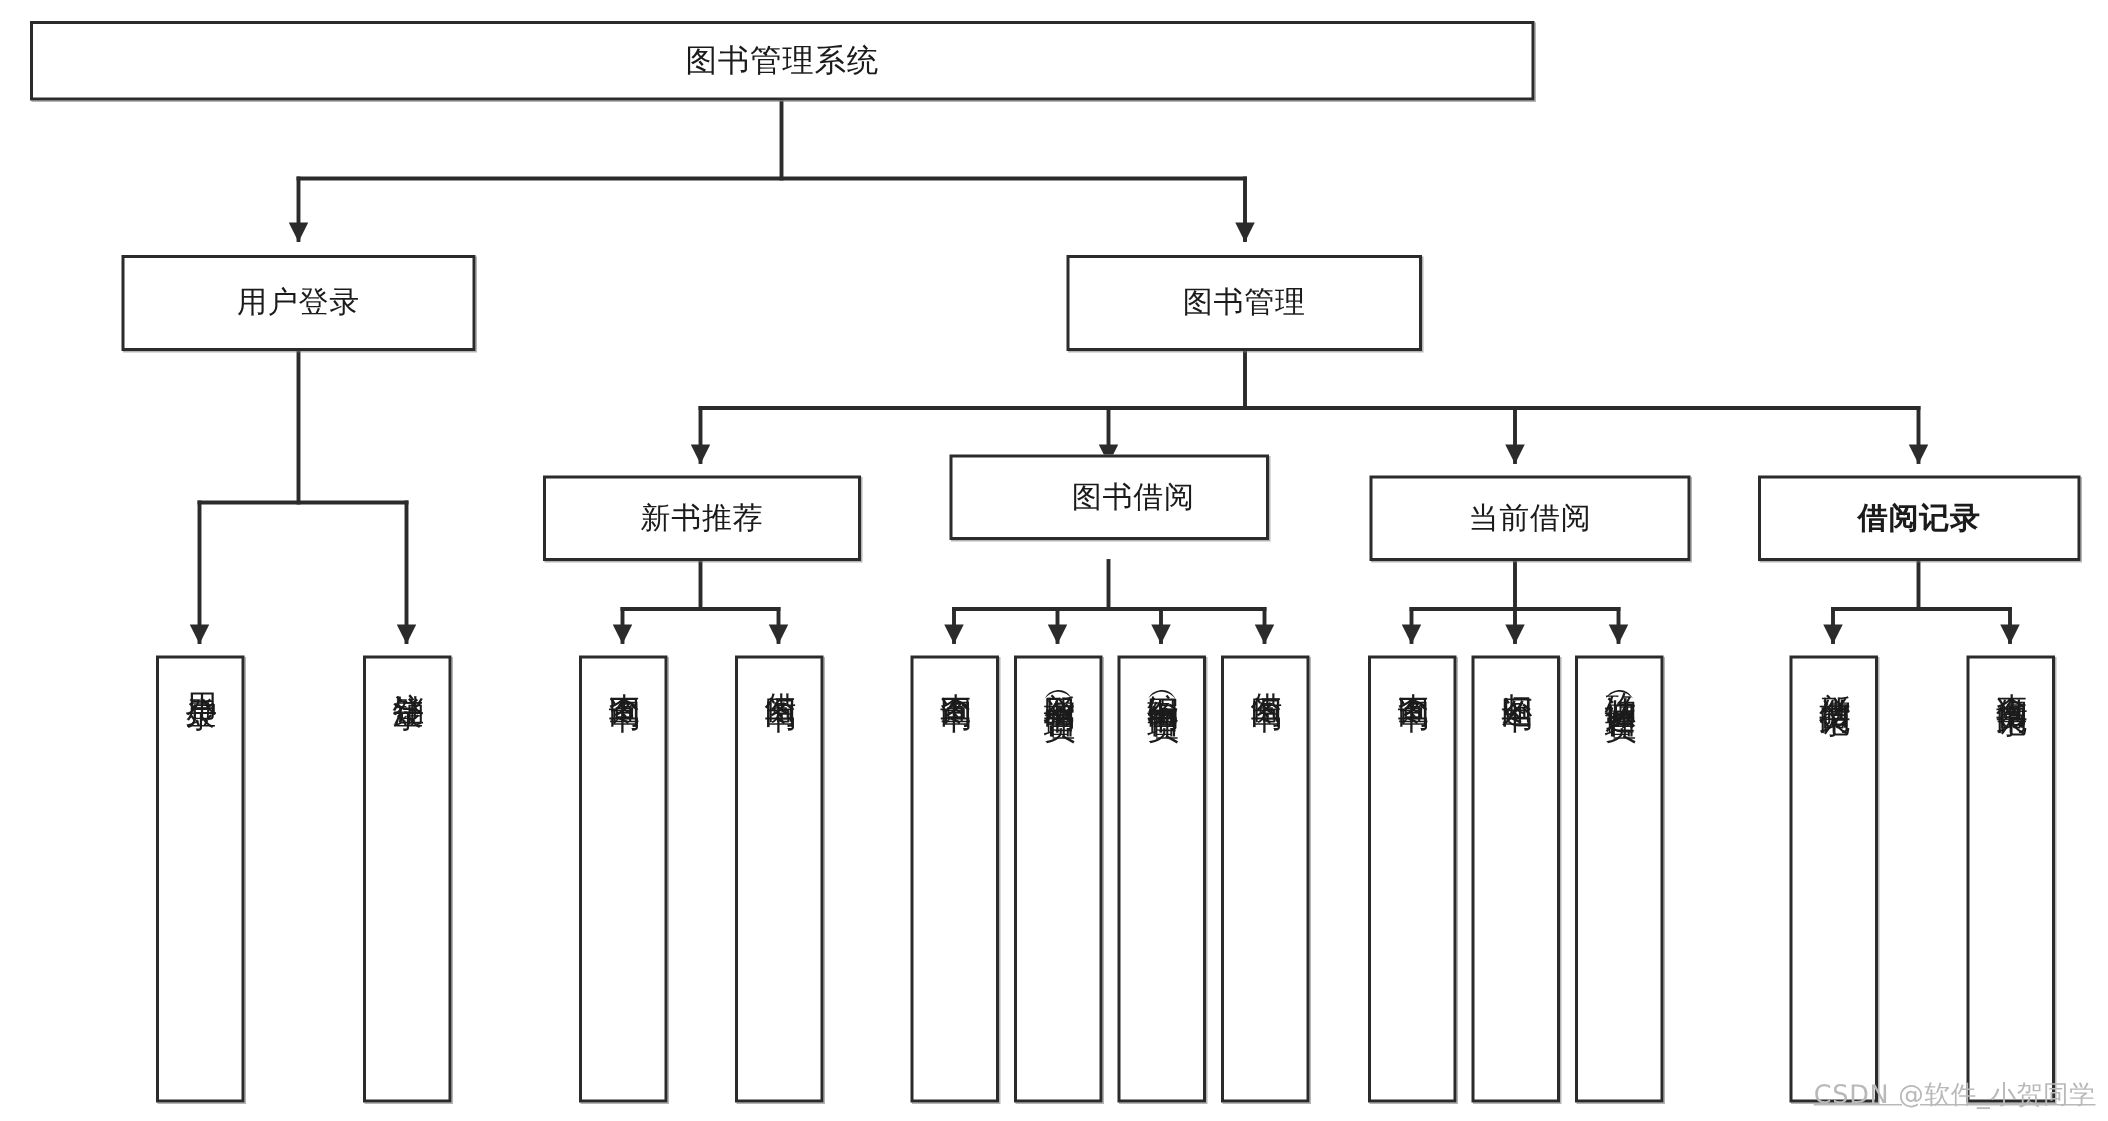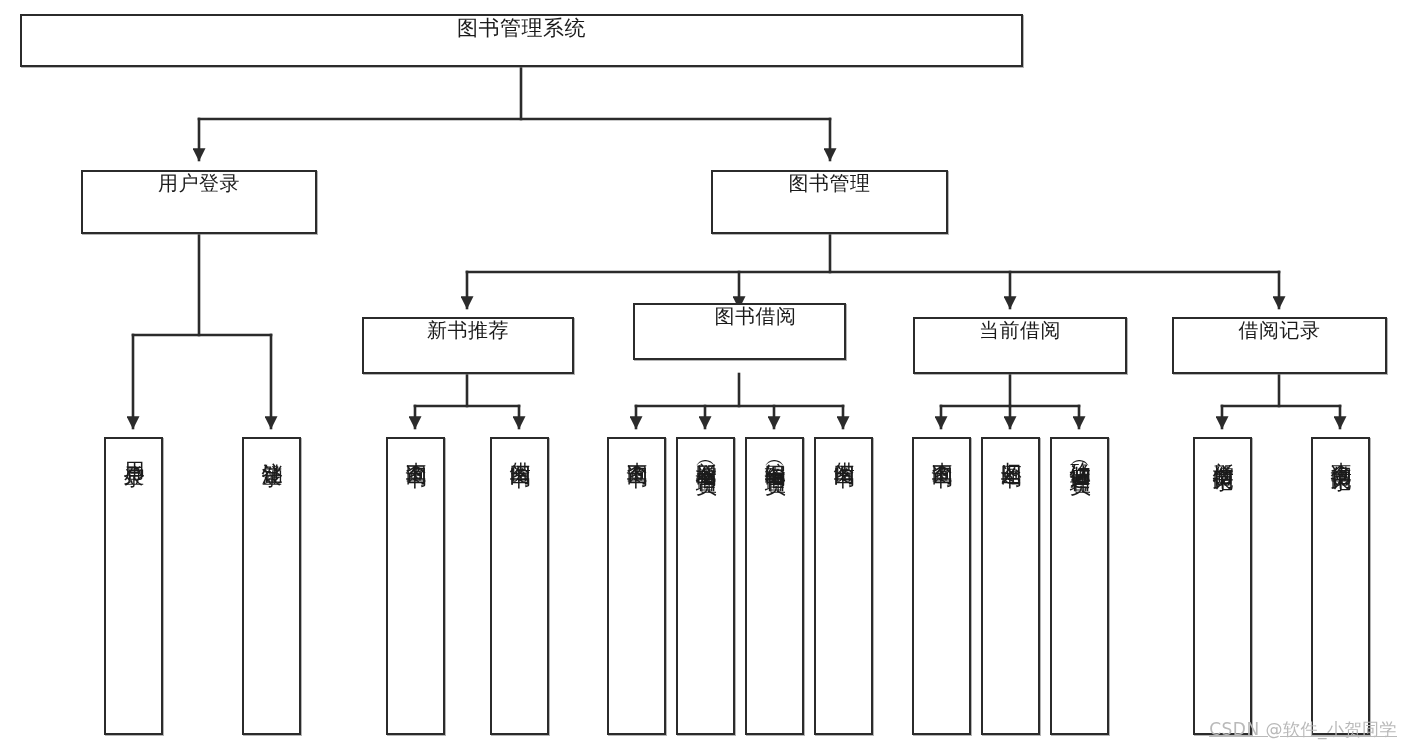--- a/index.html
+++ b/index.html
@@ -25,21 +25,21 @@
     width: 1405px;
     height: 747px;
     pointer-events: none;
   }
   .node {
     position: absolute;
     box-sizing: border-box;
     background: #ffffff;
     border: 2px solid #2b2b2b;
     display: flex;
-    align-items: flex-start;
+    align-items: center;
     justify-content: center;
     color: #1b1b1b;
     box-shadow: 1px 1px 0 rgba(120,120,120,0.55);
   }
   .node .label {
     display: block;
     text-align: center;
     line-height: 1.16;
     letter-spacing: 0.5px;
     white-space: nowrap;
@@ -142,21 +142,21 @@
 
   <div class="node level2" style="left:711px; top:170px; width:237px; height:64px;">
     <span class="label">图书管理</span>
   </div>
   <div class="node level3" style="left:633px; top:303px; width:213px; height:57px;padding-left:32px;">
     <span class="label">图书借阅</span>
   </div>
   <div class="node level3" style="left:903px; top:317px; width:214px; height:57px;margin-left:10px;">
     <span class="label">当前借阅</span>
   </div>
-  <div class="node level3" style="left:1172px; top:317px; width:215px; height:57px;">
+  <div class="node level3" style="left:1172px; top:317px; width:215px; height:57px;font-weight:bold;">
     <span class="label">借阅记录</span>
   </div>
 
   <div class="node leaf" style="left:104px; top:437px; width:59px; height:298px;">
     <span class="label">用户登录</span>
   </div>
   <div class="node leaf" style="left:242px; top:437px; width:59px; height:298px;">
     <span class="label">注销登录</span>
   </div>
 

